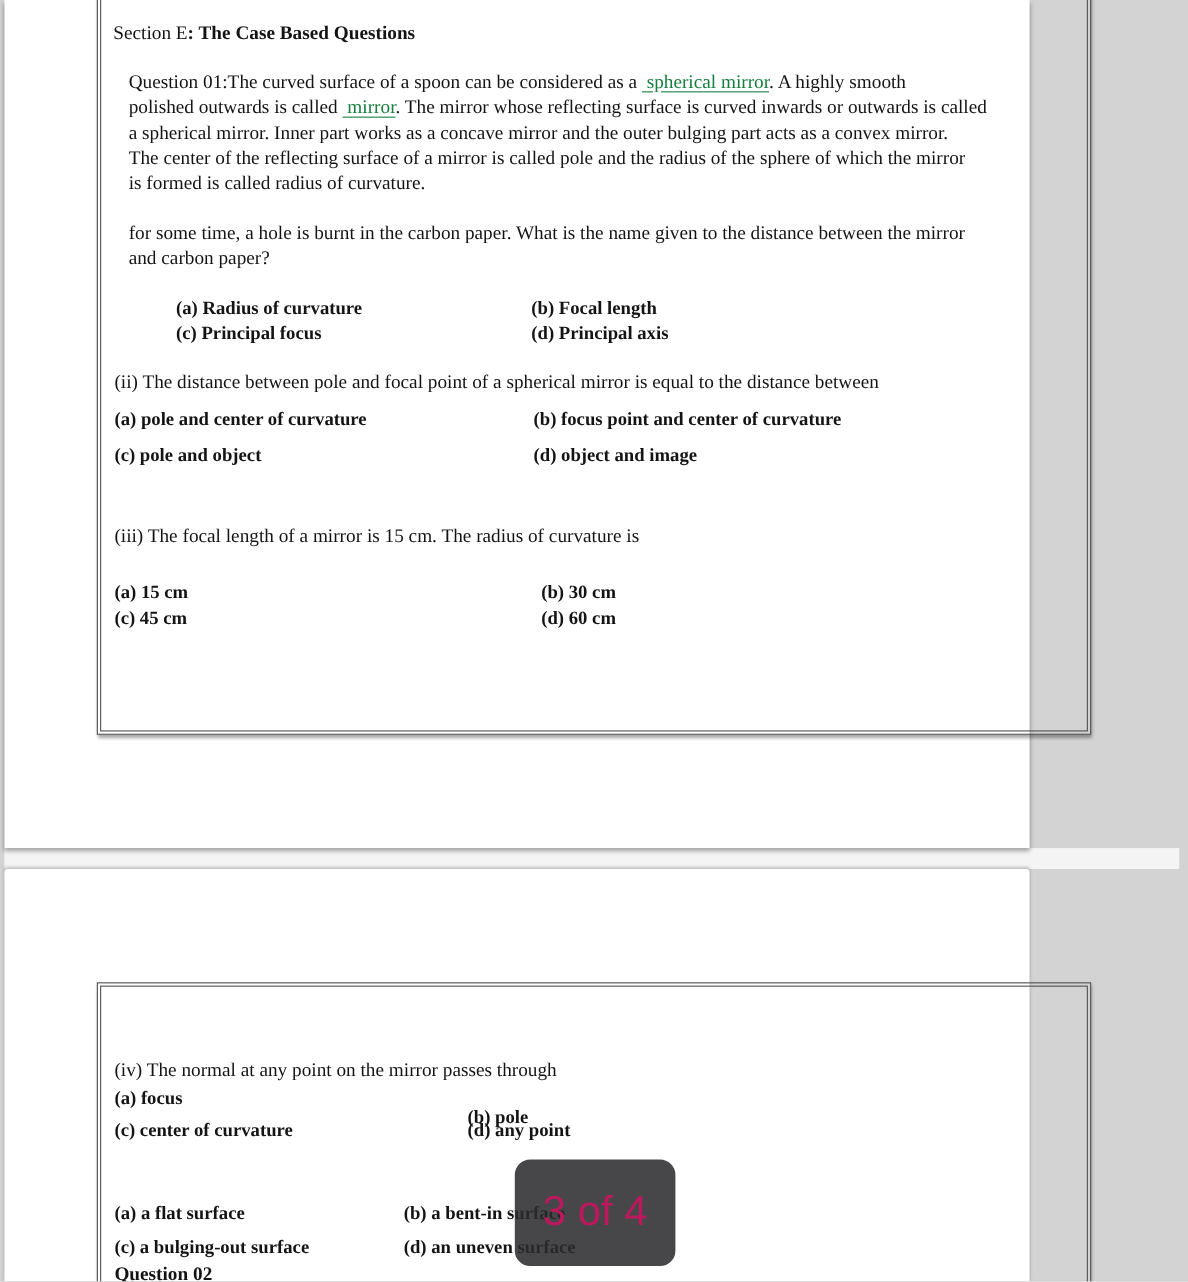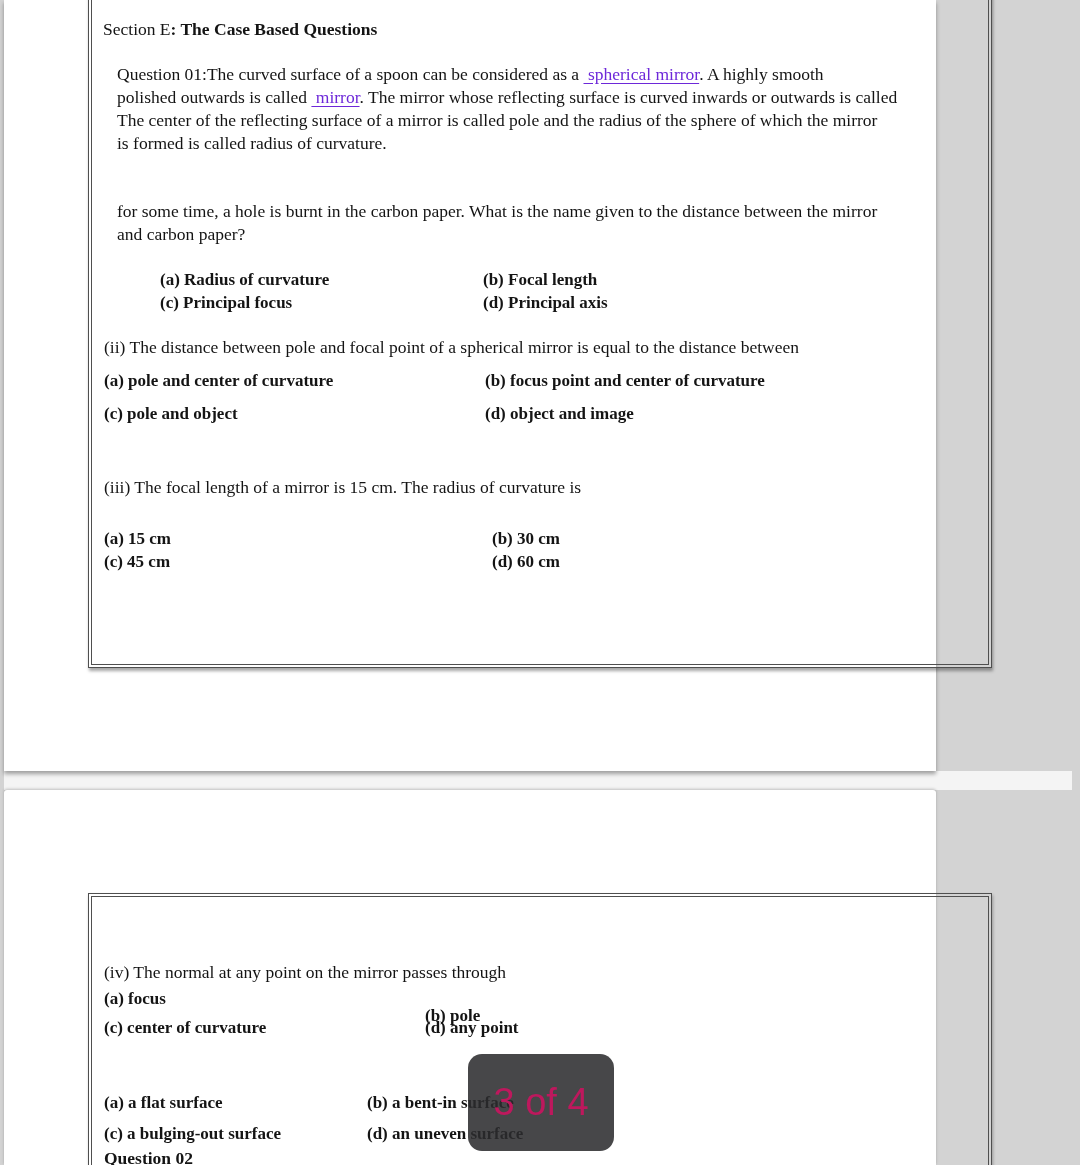--- a/index.html
+++ b/index.html
@@ -19,21 +19,21 @@
     position:absolute; border:4px double #4f4f4f; background:transparent;
   }
   .box1 { left:84px; top:-12px; width:904px; height:680px; box-shadow:1px 3px 3px rgba(0,0,0,0.35); }
   .box2 { left:84px; top:103px; width:904px; height:480px; box-shadow:1px 2px 3px rgba(0,0,0,0.28); }
   .t {
     position:absolute; white-space:nowrap;
     font-size:17.5px; line-height:23px;
   }
   .b { font-weight:bold; }
   .opt { font-weight:bold; font-size:17px; }
-  .link { color:#6d28d9; text-decoration:underline; text-underline-offset:3px; }
+  .link { color:#15803d; text-decoration:underline; text-underline-offset:3px; }
   .overlay {
     position:absolute; left:468px; top:1054px; width:146px; height:97px;
     background:rgba(44,44,46,0.87); border-radius:14px;
     display:flex; align-items:center; justify-content:center;
     color:#be185d; font-family:"Liberation Sans", sans-serif;
     font-size:38px; font-weight:400; z-index:10;
   }
 </style>
 </head>
 <body>
@@ -45,20 +45,21 @@
   <div class="page page1">
     <div class="qbox box1"></div>
 
     <div class="t" style="left:99px; top:18px;">
       <span>Section E</span><span class="b">: The Case Based Questions</span>
     </div>
 
     <div class="t" style="left:113px; top:63px;">
       <div><span>Question 01:The curved surface of a spoon can be considered as a </span><span class="link">&nbsp;spherical mirror</span><span>. A highly smooth</span></div>
       <div><span>polished outwards is called </span><span class="link">&nbsp;mirror</span><span>. The mirror whose reflecting surface is curved inwards or outwards is called</span></div>
+      <div>a spherical mirror. Inner part works as a concave mirror and the outer bulging part acts as a convex mirror.</div>
       <div>The center of the reflecting surface of a mirror is called pole and the radius of the sphere of which the mirror</div>
       <div>is formed is called radius of curvature.</div>
     </div>
 
     <div class="t" style="left:113px; top:200px;">
       <div>for some time, a hole is burnt in the carbon paper. What is the name given to the distance between the mirror</div>
       <div>and carbon paper?</div>
     </div>
     <div class="t opt" style="left:156px; top:268px;">(a) Radius of curvature</div>
     <div class="t opt" style="left:479px; top:268px;">(b) Focal length</div>

